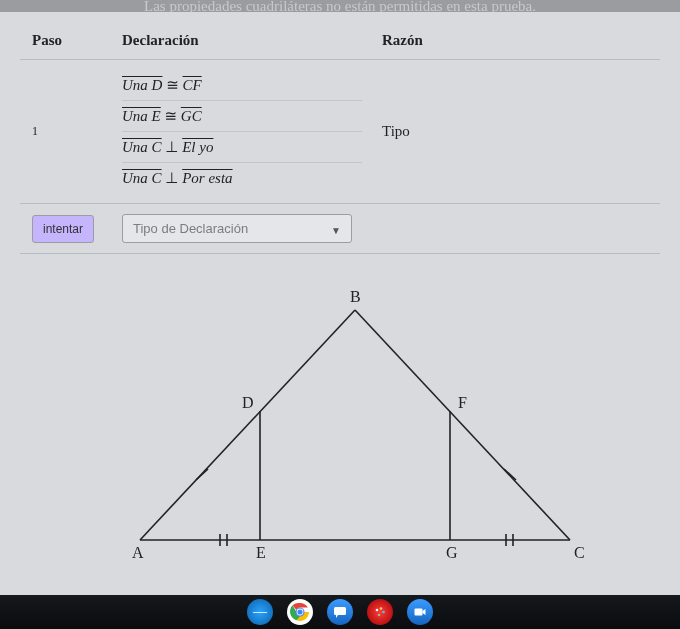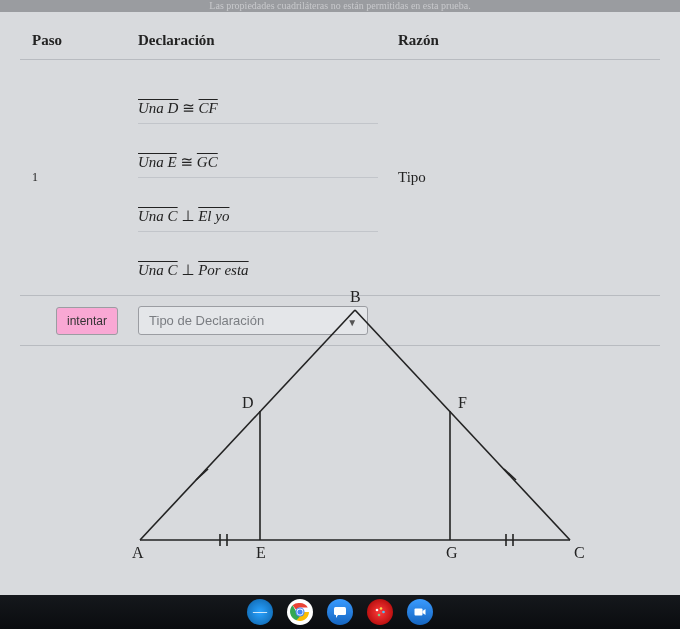--- a/index.html
+++ b/index.html
@@ -8,21 +8,21 @@
     background: #d8dadd;
     width: 680px;
     height: 629px;
     overflow: hidden;
     position: relative;
   }
   .top-blur {
     height: 12px;
     background: #9a9ca0;
     color: #c8c9cc;
-    font-size: 10px;
+    font-size: 15px;
     line-height: 12px;
     text-align: center;
     overflow: hidden;
     filter: blur(0.5px);
   }
   .content {
     padding: 10px 20px 0 20px;
   }
   table.proof {
     border-collapse: collapse;
@@ -42,39 +42,37 @@
     border-bottom: 1px solid #b8bbc0;
     vertical-align: middle;
   }
   .step-col { width: 90px; }
   .decl-col { width: 260px; }
   .reason-col { }
   .stmt-line {
     padding: 6px 0;
     border-bottom: 1px solid #c2c5ca;
     white-space: nowrap;
-    margin-top: 23px;
   }
   .stmt-line:last-child { border-bottom: none; }
   .ov {
     text-decoration: overline;
     font-style: italic;
   }
   .row2 td { border-bottom: none; padding-top: 8px; }
   .btn-try {
     display: inline-block;
     border: 1px solid #9b9da2;
-    background: #f9a8d4;
+    background: #c4b5fd;
     color: #333;
     font-size: 12px;
     padding: 6px 10px;
     border-radius: 3px;
     font-family: Arial, sans-serif;
     vertical-align: middle;
-    margin-left: 24px;
   }
   .dropdown {
     display: inline-flex;
     align-items: flex-end;
     justify-content: space-between;
     border: 1px solid #9b9da2;
     background: #e4e6e9;
     color: #7a7d82;
     font-size: 13px;
     padding: 6px 10px;

